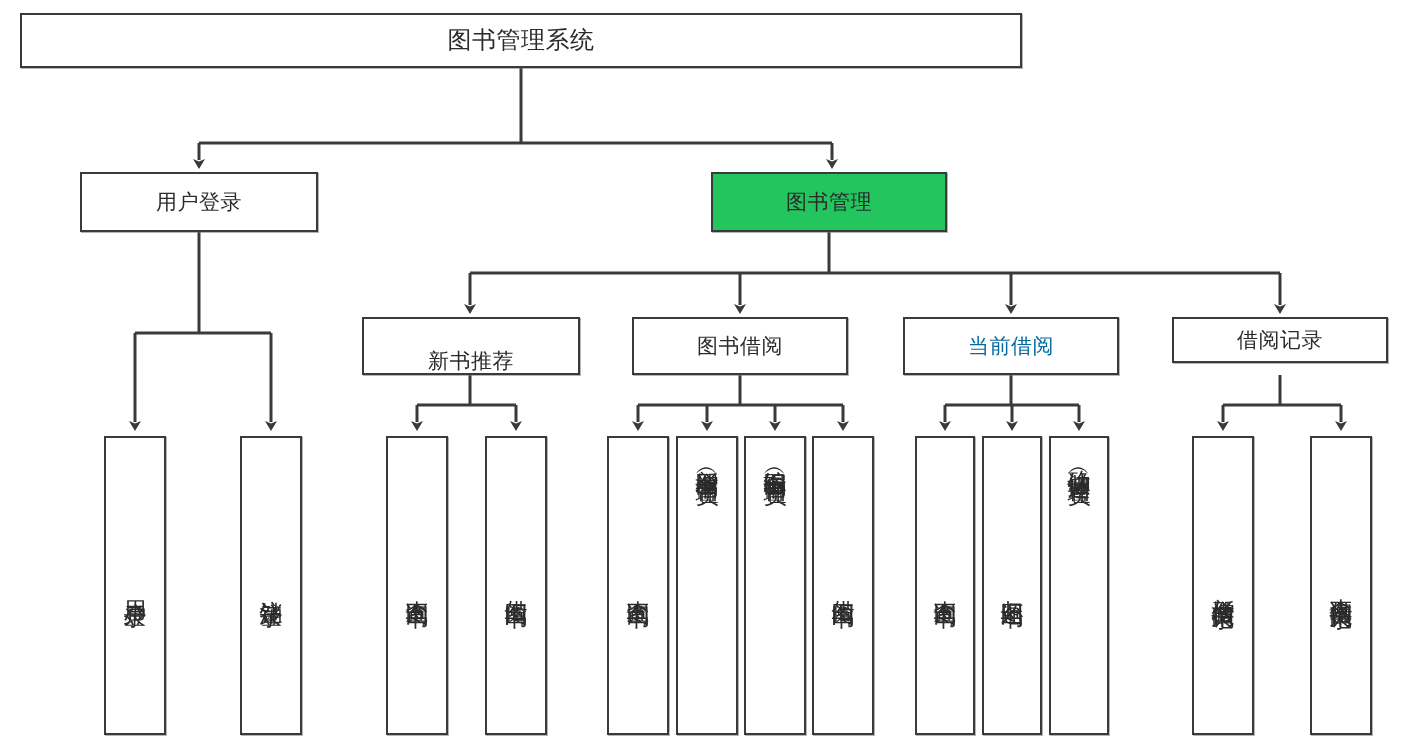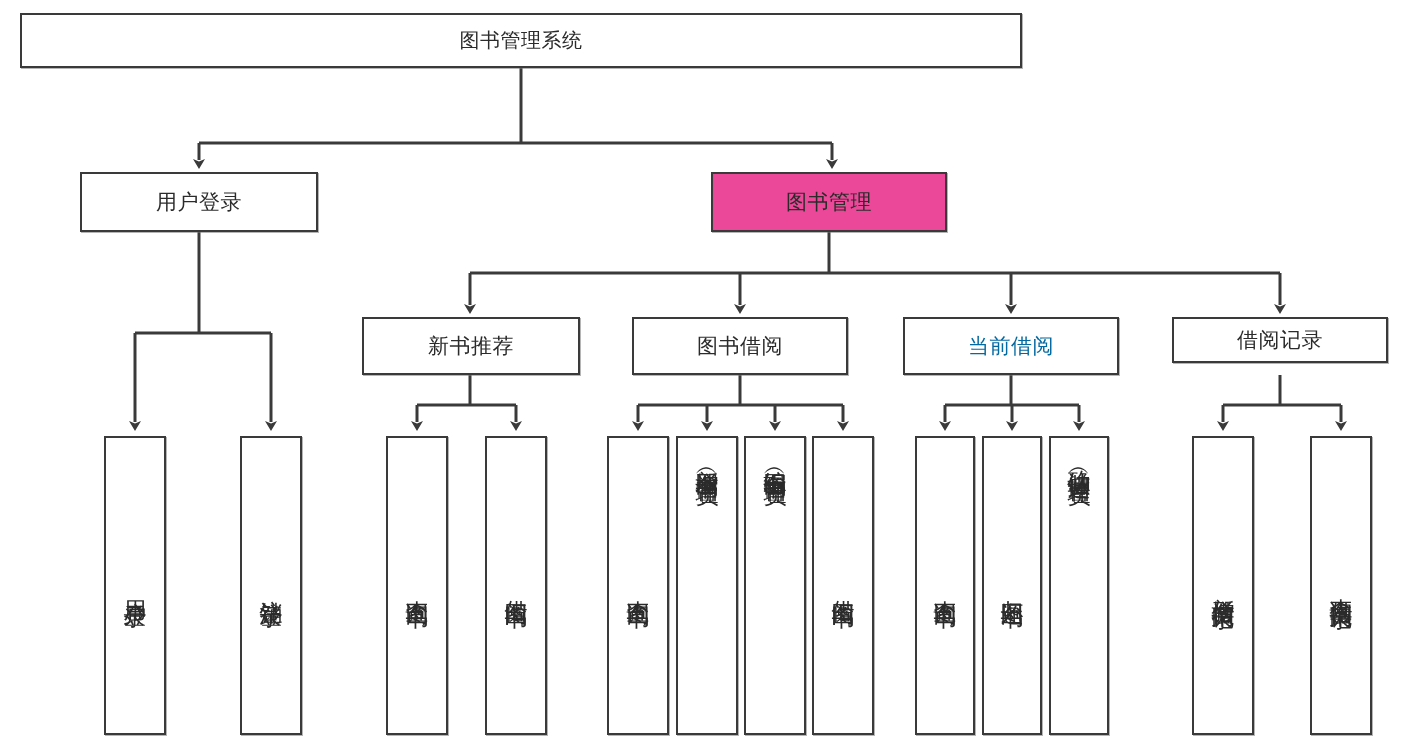--- a/index.html
+++ b/index.html
@@ -35,21 +35,21 @@
     justify-content: center;
     color: #2b2b2b;
   }
   .node .label {
     font-size: 21px;
     line-height: 1.15;
     letter-spacing: 0.5px;
     white-space: nowrap;
     text-align: center;
   }
-  .node.root .label { font-size: 20px; }
+  .node.root .label { font-size: 24px; }
   .node.leaf {
     align-items: flex-start;
     padding-top: 14px;
   }
   .node.leaf .label {
     writing-mode: vertical-rl;
     text-orientation: upright;
     font-size: 23px;
     line-height: 1.08;
     letter-spacing: 2px;
@@ -126,25 +126,25 @@
     </g>
   </svg>
 
   <div class="node root" style="left: 20px; top: 13px; width: 1002px; height: 55px; border-color: rgb(58, 58, 58); background: rgb(255, 255, 255); color: rgb(43, 43, 43);">
     <span class="label">图书管理系统</span>
   </div>
 
   <div class="node lvl1" style="left: 80px; top: 172px; width: 238px; height: 60px; border-color: rgb(58, 58, 58); background: rgb(255, 255, 255); color: rgb(43, 43, 43);">
     <span class="label">用户登录</span>
   </div>
-  <div class="node lvl1" style="left: 711px; top: 172px; width: 236px; height: 60px; border-color: rgb(58, 58, 58); background: #ec4899; color: rgb(43, 43, 43);">
+  <div class="node lvl1" style="left: 711px; top: 172px; width: 236px; height: 60px; border-color: rgb(58, 58, 58); background: #22c55e; color: rgb(43, 43, 43);">
     <span class="label">图书管理</span>
   </div>
 
-  <div class="node lvl2" style="left: 362px; top: 317px; width: 218px; height: 58px; border-color: rgb(58, 58, 58); background: rgb(255, 255, 255); color: rgb(43, 43, 43);">
+  <div class="node lvl2" style="left: 362px; top: 317px; width: 218px; height: 58px; border-color: rgb(58, 58, 58); background: rgb(255, 255, 255); color: rgb(43, 43, 43); align-items: flex-end;">
     <span class="label">新书推荐</span>
   </div>
   <div class="node lvl2" style="left: 632px; top: 317px; width: 216px; height: 58px; border-color: rgb(58, 58, 58); background: rgb(255, 255, 255); color: rgb(43, 43, 43);">
     <span class="label">图书借阅</span>
   </div>
   <div class="node lvl2" style="left: 903px; top: 317px; width: 216px; height: 58px; border-color: rgb(58, 58, 58); background: rgb(255, 255, 255); color: #0369a1;">
     <span class="label">当前借阅</span>
   </div>
   <div class="node lvl2" style="left: 1172px; top: 317px; width: 216px; height: 46px; border-color: rgb(58, 58, 58); background: rgb(255, 255, 255); color: rgb(43, 43, 43);">
     <span class="label">借阅记录</span>

